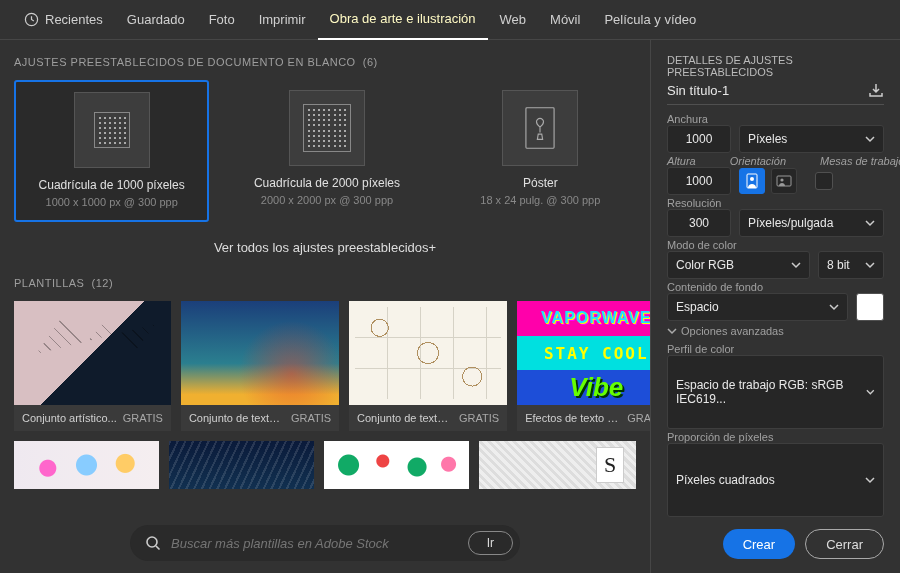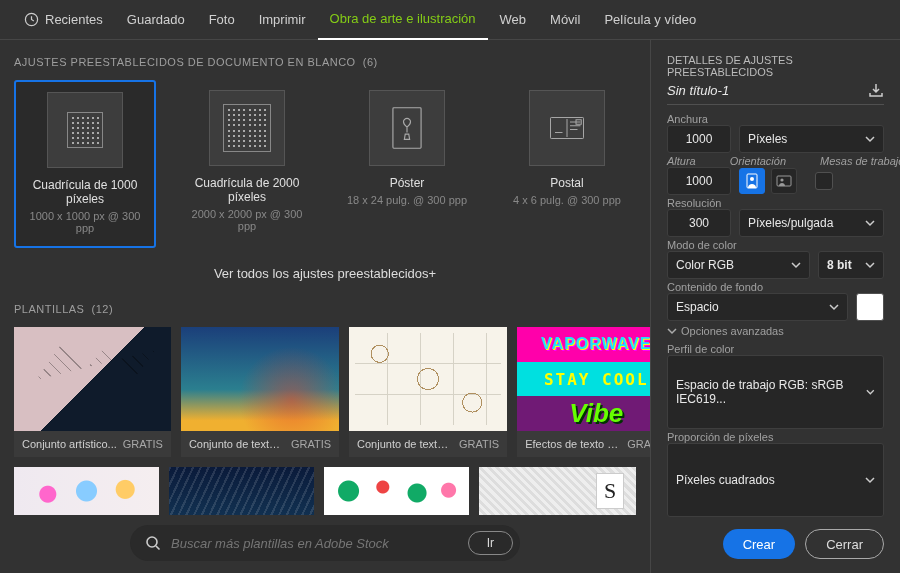--- a/index.html
+++ b/index.html
@@ -1,20 +1,20 @@
 <!DOCTYPE html>
 <html><head>
 <meta charset="utf-8">
 <style>
   * { box-sizing: border-box; margin: 0; padding: 0; font-family: -apple-system, "Segoe UI", Arial, sans-serif; }
   body { background: #323232; color: #e0e0e0; width: 900px; height: 573px; overflow: hidden; font-size: 12px; }
   .root { display: flex; flex-direction: column; height: 100%; }
   .tabs { display: flex; align-items: center; gap: 0; padding: 0 12px; height: 40px; border-bottom: 1px solid #464646; }
   .tab { padding: 0 12px; height: 40px; display: flex; align-items: center; gap: 6px; color: #d0d0d0; cursor: pointer; font-size: 13px; }
-  .tab.active { color: #84cc16; border-bottom: 2px solid #fff; }
+  .tab.active { color: #fef9c3; border-bottom: 2px solid #fff; }
   .clock-icon { width: 15px; height: 15px; }
   .main { display: flex; flex: 1; overflow: hidden; }
   .left { flex: 1; padding: 16px 14px 0 14px; overflow-y: auto; position: relative; }
   .left::-webkit-scrollbar { width: 6px; }
   .left::-webkit-scrollbar-thumb { background: #555; }
   .section-title { color: #9e9e9e; font-size: 11px; letter-spacing: 0.5px; margin-bottom: 12px; }
   .presets-row { display: flex; gap: 22px; margin-bottom: 18px; }
   .preset { flex: 1; display: flex; flex-direction: column; align-items: center; padding: 10px 6px 12px 6px; border-radius: 3px; cursor: pointer; }
   .preset.selected { border: 2px solid #1673E6; background: #2a2a2a; }
   .preset-canvas { width: 76px; height: 76px; background: #3d3d3d; border: 1px solid #555; display: flex; align-items: center; justify-content: center; margin-bottom: 10px; }
@@ -31,27 +31,27 @@
   .t-caption { background: #3a3a3a; height: 26px; display: flex; align-items: center; justify-content: space-between; padding: 0 8px; font-size: 11px; color: #d0d0d0; }
   .t-name { overflow: hidden; text-overflow: ellipsis; white-space: nowrap; max-width: 96px; }
   .t-price { color: #a8a8a8; margin-left: 6px; }
   .thumb-row2 { display: flex; gap: 10px; }
   .thumb-row2 .thumb2 { flex:1; height: 48px; overflow:hidden; }
   .search-bar { position: absolute; left: 130px; right: 130px; bottom: 12px; height: 36px; border: 1px solid #2a2a2a; background: #2a2a2a; border-radius: 20px; display: flex; align-items: center; padding: 0 6px 0 14px; gap: 10px; }
   .search-bar input { flex:1; background: transparent; border: none; outline: none; color: #7dd3fc; font-size: 13px; font-style: italic; }
   .go-btn { border: 1px solid #888; border-radius: 16px; padding: 4px 18px; color: #ddd; font-size: 12px; cursor: pointer; background: transparent; }
   .right { width: 250px; border-left: 1px solid #464646; padding: 14px 16px; display: flex; flex-direction: column; overflow-y: auto; }
   .right-title { color: #bbb; font-size: 11px; margin-bottom: 4px; }
-  .title-row { display: flex; align-items: center; justify-content: space-between; border-bottom: 1px solid #505050; padding-bottom: 6px; margin-bottom: 6px; font-style: italic; }
+  .title-row { display: flex; align-items: center; justify-content: space-between; border-bottom: 1px solid #505050; padding-bottom: 6px; margin-bottom: 6px; }
   .doc-name { color: #e8e8e8; font-size: 13px; }
   .label { color: #a0a0a0; font-size: 11px; margin-top: 2px; }
   .row { display: flex; gap: 8px; align-items: center; }
   .num-input { width: 64px; height: 28px; background: #262626; border: 1px solid #3e3e3e; color: #e8e8e8; text-align: center; border-radius: 3px; font-size: 12px; }
   .dropdown { flex:1; height: 28px; background: #262626; border: 1px solid #3e3e3e; color: #e8e8e8; border-radius: 3px; display: flex; align-items: center; justify-content: space-between; padding: 0 8px; font-size: 12px; cursor: pointer; }
-  .small-dd { width: 66px; flex: none; font-weight: bold; }
+  .small-dd { width: 66px; flex: none; }
   .orient-row { display: flex; gap: 6px; align-items: center; }
   .orient-btn { width: 26px; height: 26px; background: #262626; border:1px solid #3e3e3e; border-radius:3px; display:flex; align-items:center; justify-content:center; cursor:pointer; }
   .orient-btn.active { border-color: #1673E6; background: #1673E6; }
   .checkbox { width: 18px; height: 18px; background:#262626; border:1px solid #505050; border-radius:3px; margin-left: 12px; }
   .color-swatch { width: 28px; height: 28px; background: #fff; border:1px solid #505050; border-radius:3px; }
   .adv { color:#a0a0a0; font-size:11px; margin: 4px 0; cursor:pointer; display:flex; align-items:center; gap:4px; }
   .footer-btns { margin-top: auto; display: flex; gap: 10px; justify-content: flex-end; padding-top: 12px; }
   .btn { height: 30px; padding: 0 20px; border-radius: 16px; font-size: 13px; cursor: pointer; border:none; }
   .btn-primary { background: #1673E6; color:#fff; }
   .btn-secondary { background: transparent; border:1px solid #aaa; color:#ddd; }
@@ -61,21 +61,21 @@
   
   .th1 { background: linear-gradient(135deg,#d8bfc2 50%,#0f1b2b 50%); position:relative; }
   .th1::before { content:""; position:absolute; inset:8px 8px auto 8px; height:50px; background: repeating-linear-gradient(45deg, transparent 0 8px, rgba(0,0,0,0.3) 8px 9px); clip-path: polygon(10% 90%,30% 10%,45% 70%,60% 20%,80% 85%,95% 30%); }
   .th2 { background: linear-gradient(180deg,#1b3f7a 0%,#2b7f8f 60%,#f0b030 90%); }
   .th2::after { content:""; position:absolute; inset:0; background: radial-gradient(circle at 70% 70%, rgba(230,60,40,0.5), transparent 40%); }
   .th3 { background: #f7f3ea; position:relative; }
   .th3::before { content:""; position:absolute; inset:6px; background: repeating-linear-gradient(0deg, transparent 0 30px, #d6d2c6 30px 31px), repeating-linear-gradient(90deg, transparent 0 32px, #d6d2c6 32px 33px); }
   .th3::after { content:""; position:absolute; inset:10px; background: radial-gradient(circle at 15% 20%, transparent 8px, #b09060 8px 9px, transparent 9px), radial-gradient(circle at 50% 50%, transparent 10px, #b09060 10px 11px, transparent 11px), radial-gradient(circle at 82% 78%, transparent 9px, #b09060 9px 10px, transparent 10px); }
   .th4 { display:flex; flex-direction:column; }
   .th4 .band { flex:1; display:flex; align-items:center; justify-content:center; font-weight:900; font-family: Impact, sans-serif; }
-  .b1{background:#ff00aa;} .b2{background:#00e0e0;} .b3{background:#701a75;}
+  .b1{background:#ff00aa;} .b2{background:#00e0e0;} .b3{background:#1d4ed8;}
   .vaporwave { font-size:16px; letter-spacing:1px; color:#20e0ff; text-shadow:1px 1px #ff0,2px 2px #f0f; }
   .staycool { font-size:16px; color:#ff0; letter-spacing:2px; font-family: monospace; }
   .vibe { font-size:26px; color:#6f0; font-style:italic; text-shadow:2px 2px #030; }
   .r2a{ background: linear-gradient(90deg,#efe9f0,#f5eef0); position:relative;}
   .r2a::after{content:"";position:absolute;inset:8px;background: radial-gradient(circle at 20% 60%, #f6c 8px, transparent 9px), radial-gradient(circle at 50% 50%, #8cf 10px, transparent 11px), radial-gradient(circle at 80% 45%, #fc6 9px, transparent 10px);}
   .r2b{ background: linear-gradient(180deg,#0a1a3a,#113050); position:relative;}
   .r2b::after{content:"";position:absolute;inset:0;background: repeating-linear-gradient(115deg, rgba(255,255,255,0.12) 0 2px, transparent 2px 7px);}
   .r2c{ background:#fff; position:relative;}
   .r2c::after{content:"";position:absolute;inset:4px;background: radial-gradient(circle at 15% 50%, #1a6 10px, transparent 11px), radial-gradient(circle at 40% 40%, #e44 6px, transparent 7px), radial-gradient(circle at 65% 55%, #1a6 9px, transparent 10px), radial-gradient(circle at 88% 48%, #f7a 7px, transparent 8px);}
   .r2d{ background: repeating-linear-gradient(45deg,#eee 0 3px,#ddd 3px 6px); display:flex; align-items:center; justify-content:flex-end; padding-right:12px;}
@@ -243,31 +243,20 @@
         <div class="preset">
           <div class="preset-canvas brush">
             <svg viewBox="0 0 40 50" fill="none" stroke="#aaa" stroke-width="1.3">
                 <rect x="4" y="2" width="32" height="46" rx="1"></rect>
                 <path d="M20 14c2 0 4 2 4 4 0 3-4 6-4 6s-4-3-4-6c0-2 2-4 4-4z M20 24v6 M18 32h4l1 6h-6z"></path>
               </svg>
           </div>
           <div class="preset-name">Póster</div>
           <div class="preset-detail">18 x 24 pulg. @ 300 ppp</div>
         </div>
-        <div class="preset">
-          <div class="preset-canvas postcard">
-            <svg viewBox="0 0 48 36" fill="none" stroke="#aaa" stroke-width="1.3">
-                <rect x="2" y="4" width="44" height="28" rx="1"></rect>
-                <path d="M24 6v24 M28 10h14 M28 15h14 M28 20h10 M8 24h10"></path>
-                <rect x="36" y="7" width="7" height="6"></rect>
-              </svg>
-          </div>
-          <div class="preset-name">Postal</div>
-          <div class="preset-detail">4 x 6 pulg. @ 300 ppp</div>
-        </div>
       </div>
 
       <div class="view-all">Ver todos los ajustes preestablecidos+</div>
 
       <div class="section-title">
         <span>PLANTILLAS</span>&nbsp;
         <span>(12)</span>
       </div>
 
       <div class="templates-row">

